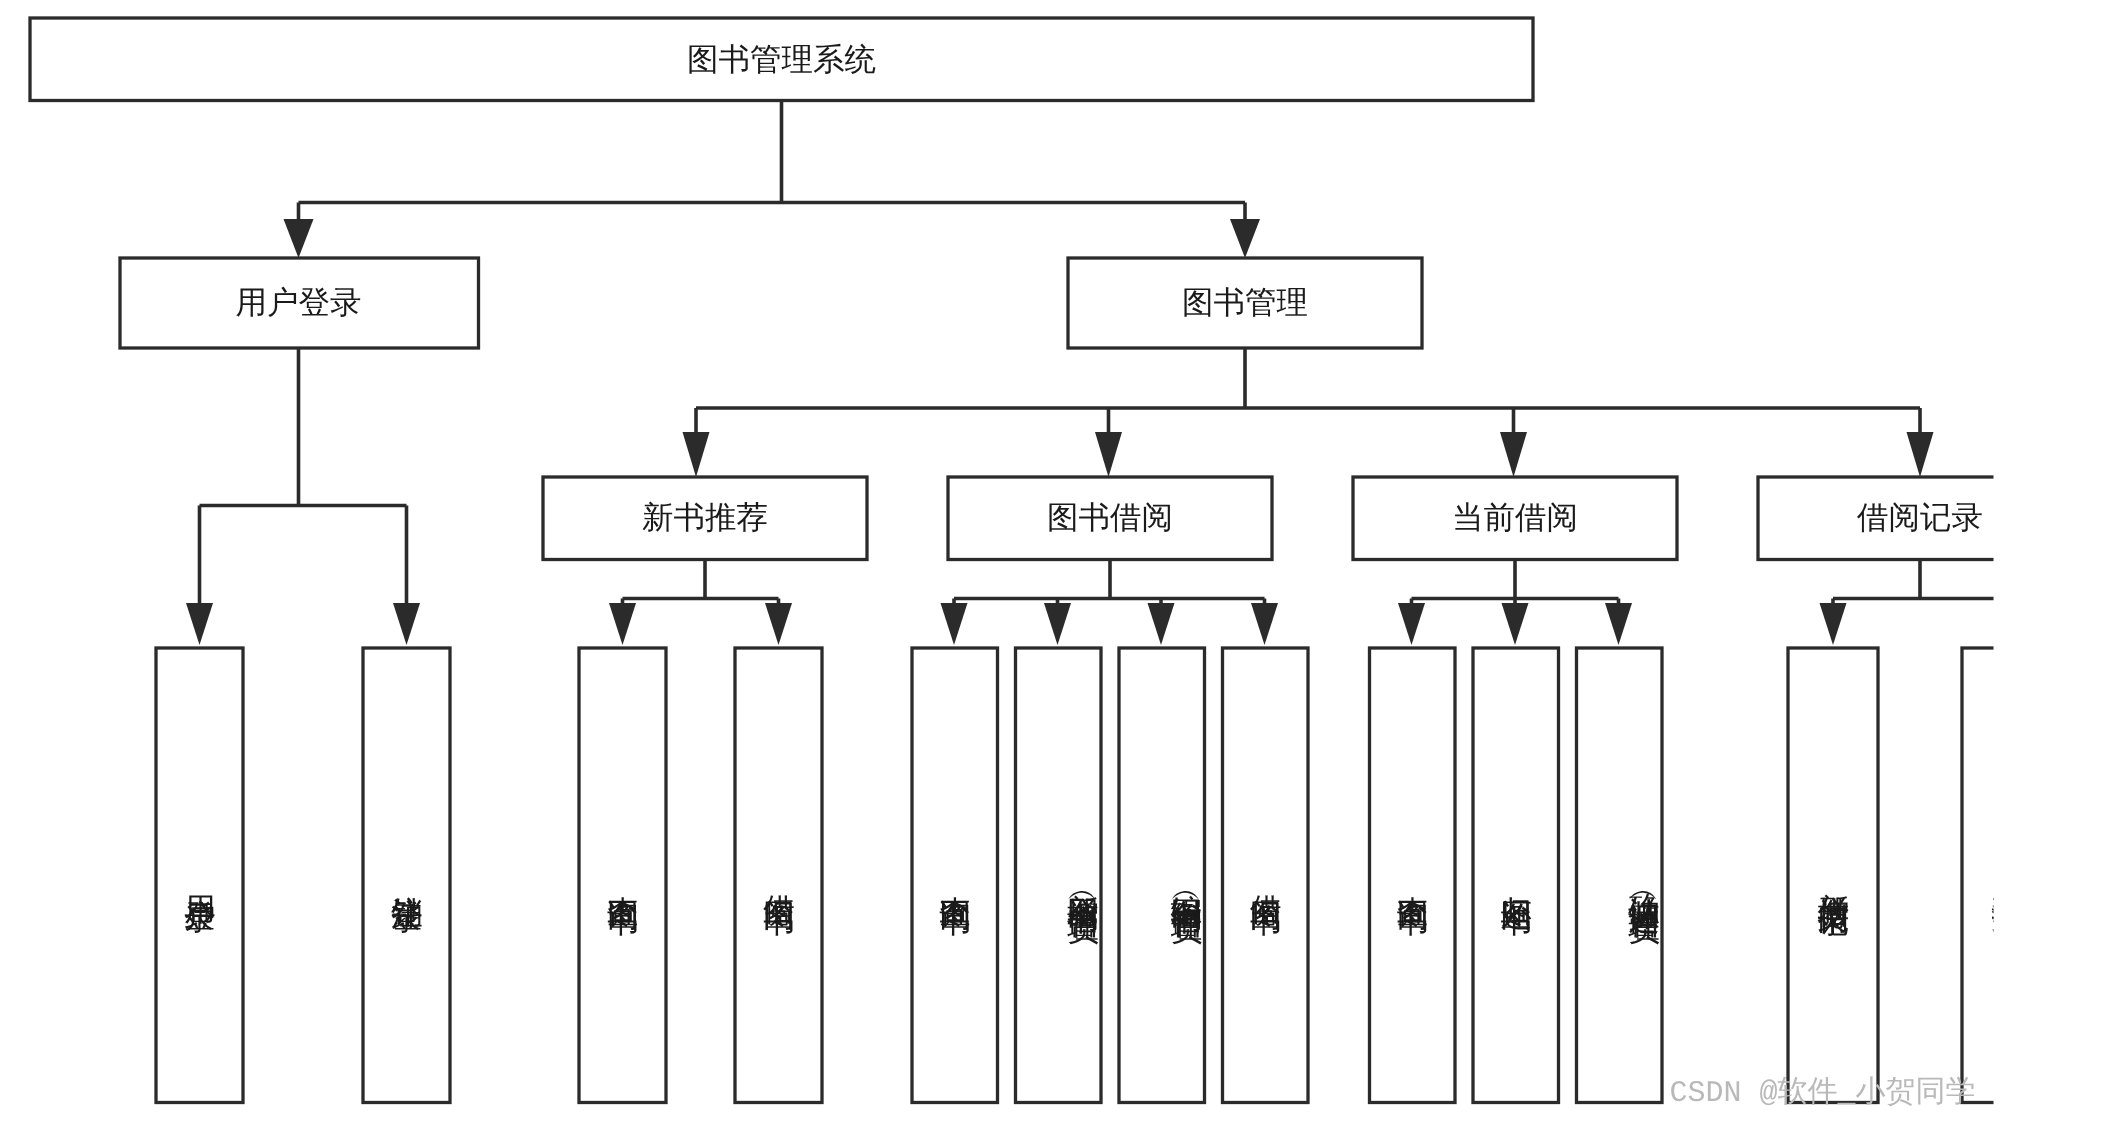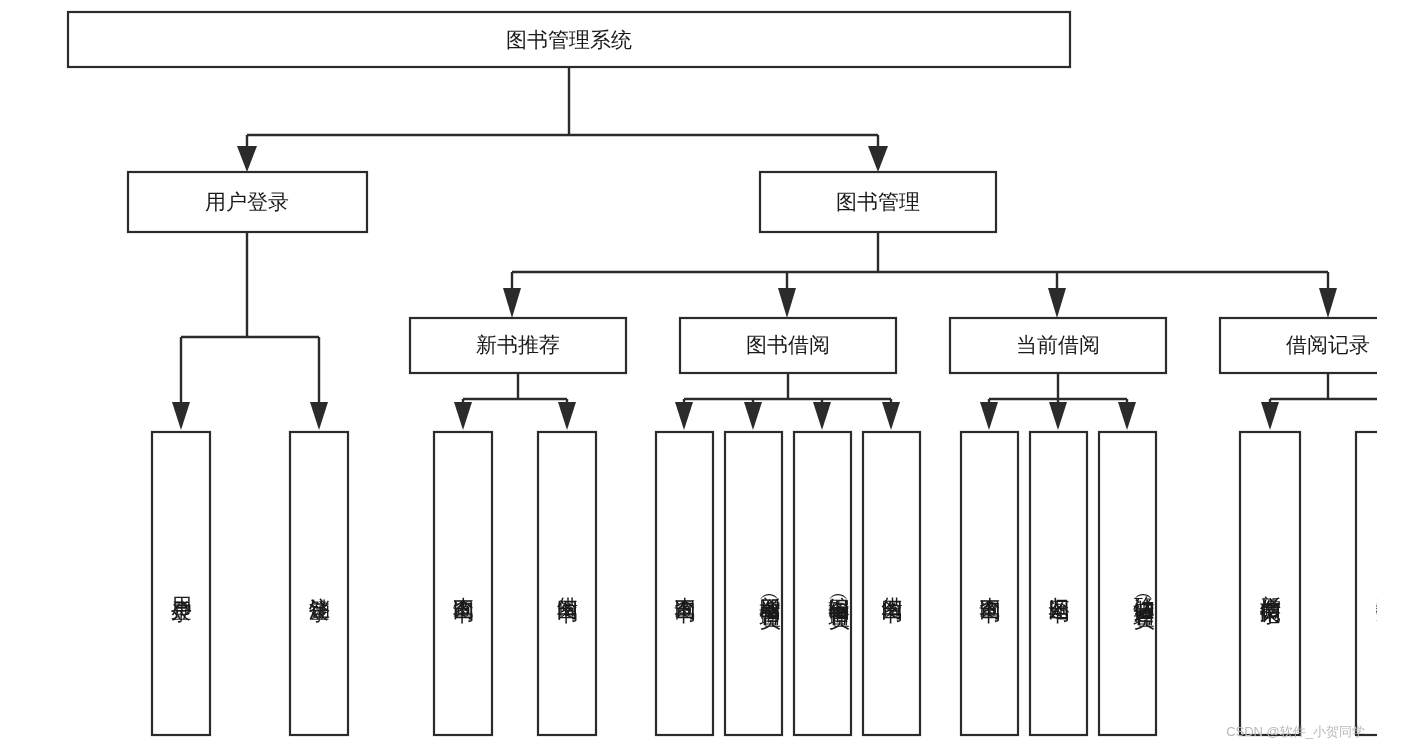--- a/index.html
+++ b/index.html
@@ -9,21 +9,20 @@
   }
   body {
     font-family: "DejaVu Sans", "Liberation Sans", sans-serif;
   }
   #canvas {
     position: relative;
     width: 1329px;
     height: 747px;
     background: #ffffff;
     overflow: hidden;
-    margin-left: 48px;
   }
   svg.diagram {
     position: absolute;
     left: 0;
     top: 0;
     width: 1405px;
     height: 747px;
   }
   .node-box {
     fill: #ffffff;
@@ -57,22 +56,22 @@
     color: #1a1a1a;
     letter-spacing: 2px;
     text-align: center;
     white-space: nowrap;
     user-select: none;
   }
   .watermark {
     position: absolute;
     right: 12px;
     bottom: 6px;
-    font-family: Liberation Sans, sans-serif;
-    font-size: 13px;
+    font-family: Liberation Mono, monospace;
+    font-size: 20px;
     color: #b9b9b9;
     white-space: nowrap;
     user-select: none;
     text-align: center;
   }
 </style>
 </head>
 <body>
 
 <div id="canvas">

